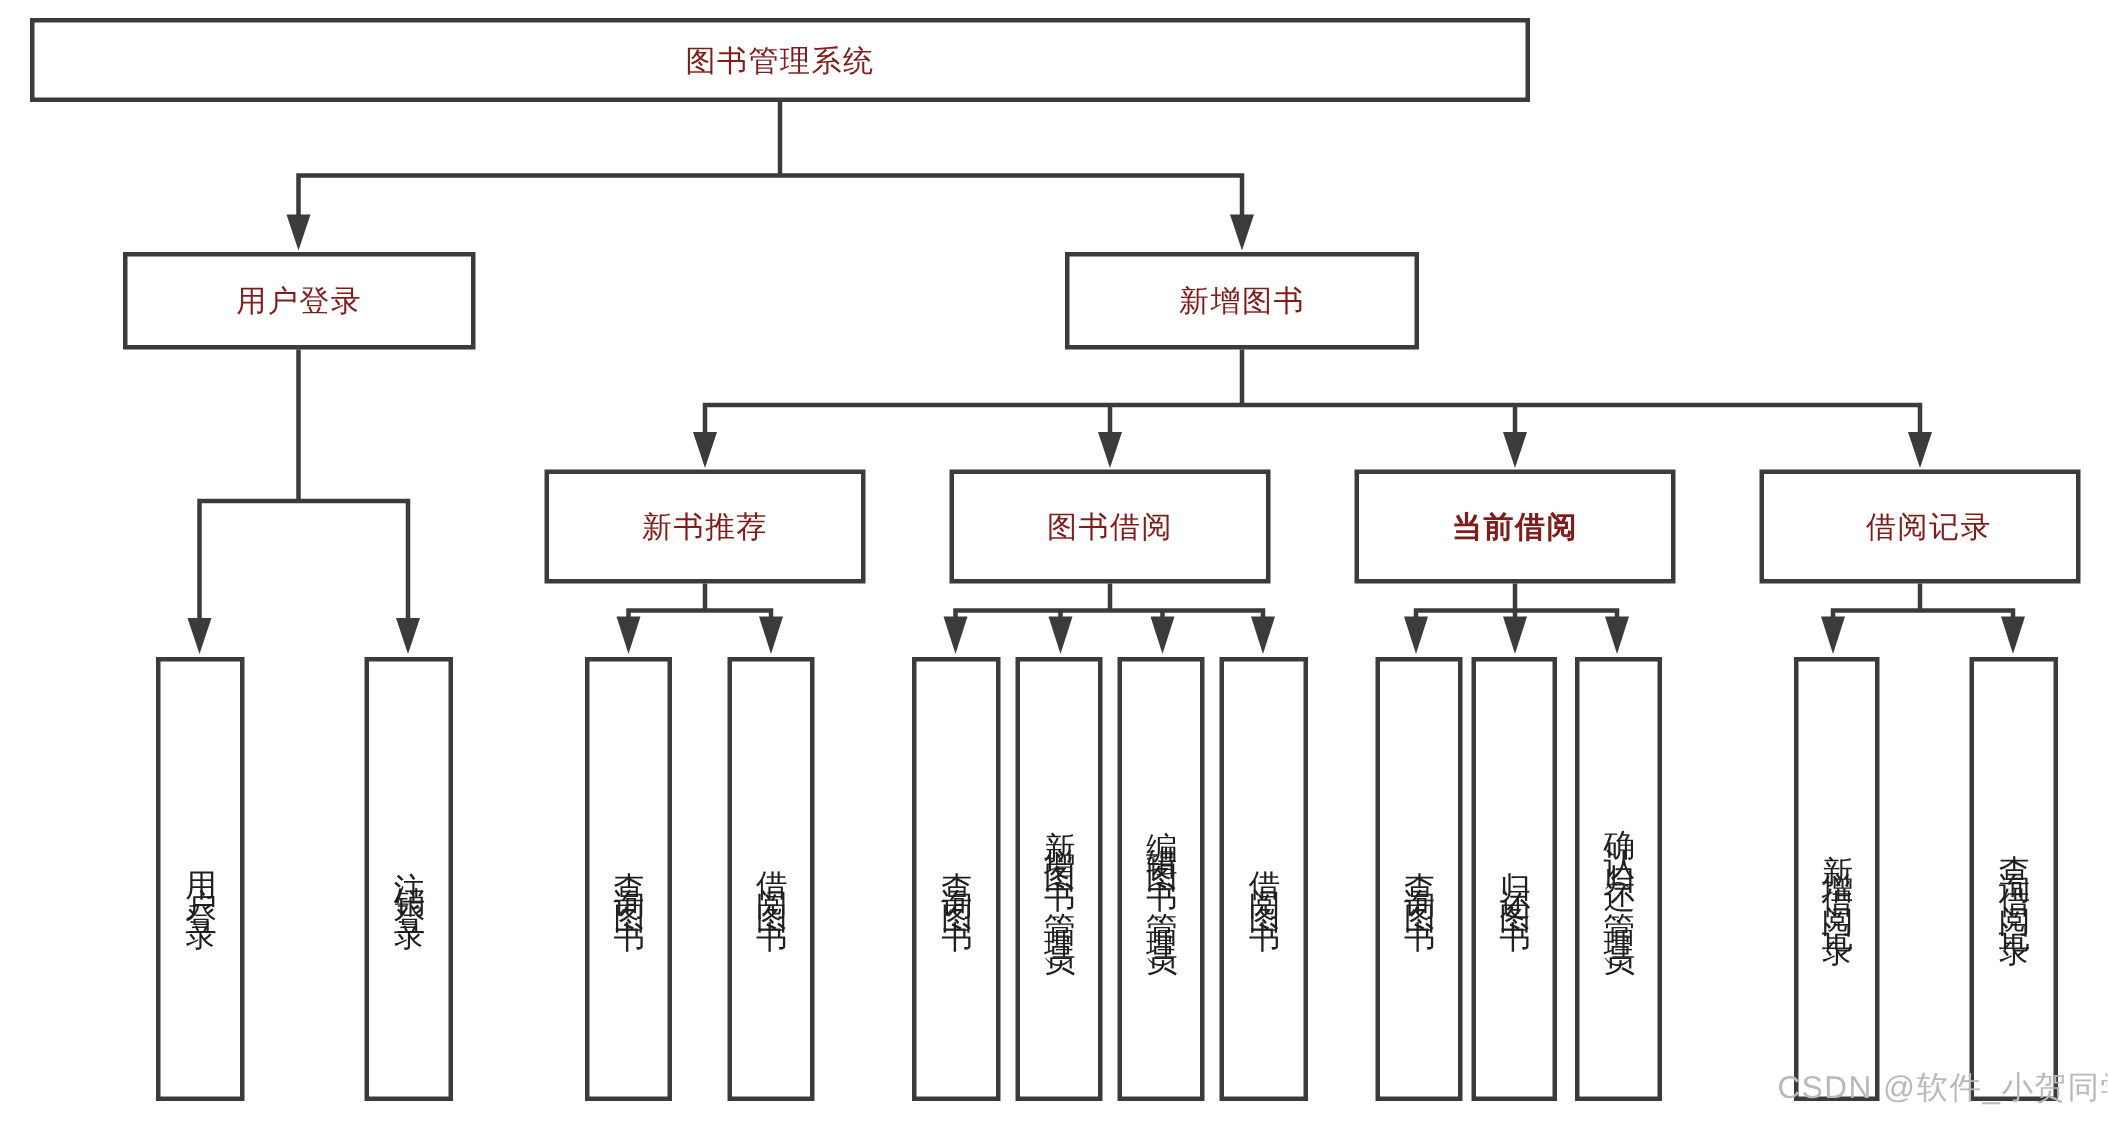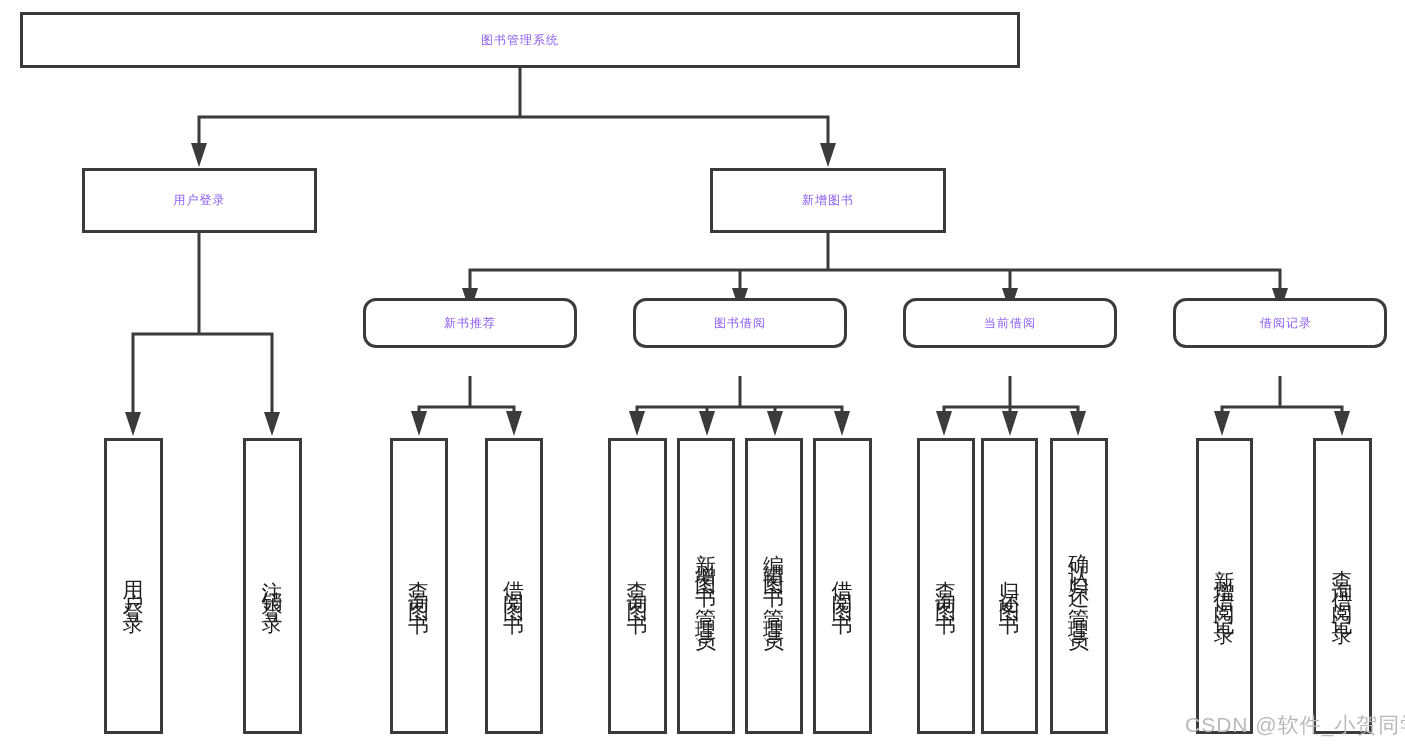--- a/index.html
+++ b/index.html
@@ -9,34 +9,34 @@
   }
   #connectors { position:absolute; left:0; top:0; z-index:1; }
   #connectors path { fill:none; stroke:#3b3b3b; stroke-width:3; }
   #connectors polygon { fill:#3b3b3b; stroke:none; }
 
   .box {
     position:absolute; box-sizing:border-box; background:#ffffff;
     border:3px solid #3b3b3b; display:flex; align-items:center; justify-content:center;
     z-index:2;
   }
-  .hlabel { font-size:12px; color:#8b5cf6; letter-spacing:1px; white-space:nowrap; }
+  .hlabel { font-size:20px; color:#7f1d1d; letter-spacing:1px; white-space:nowrap; }
   .vlabel {
     writing-mode:vertical-rl; text-orientation:mixed;
     font-size:21px; color:#1f1f1f; letter-spacing:11px; line-height:1;
   }
 
   #box-root            { left:20px;  top:12px;  width:1000px; height:56px; }
   #box-user-login      { left:82px;  top:168px; width:235px;  height:65px; }
   #box-book-management { left:710px; top:168px; width:236px;  height:65px; }
 
-  .l3 { top:298px; height:50px; width:214px;border-radius:13px; }
+  .l3 { top:313px; height:76px; width:214px; }
   #box-l3-0 { left:363px; }
   #box-l3-1 { left:633px;text-align:right; }
-  #box-l3-2 { left:903px; }
+  #box-l3-2 { left:903px;font-weight:bold; }
   #box-l3-3 { left:1173px;padding-left:12px; }
 
   .leaf { top:438px; height:296px; }
   #leaf-0  { left:104px;  width:59px; }
   #leaf-1  { left:243px;  width:59px; }
   #leaf-2  { left:390px;  width:58px; }
   #leaf-3  { left:485px;  width:58px; }
   #leaf-4  { left:608px;  width:59px; }
   #leaf-5  { left:677px;  width:58px; }
   #leaf-6  { left:745px;  width:58px; }

